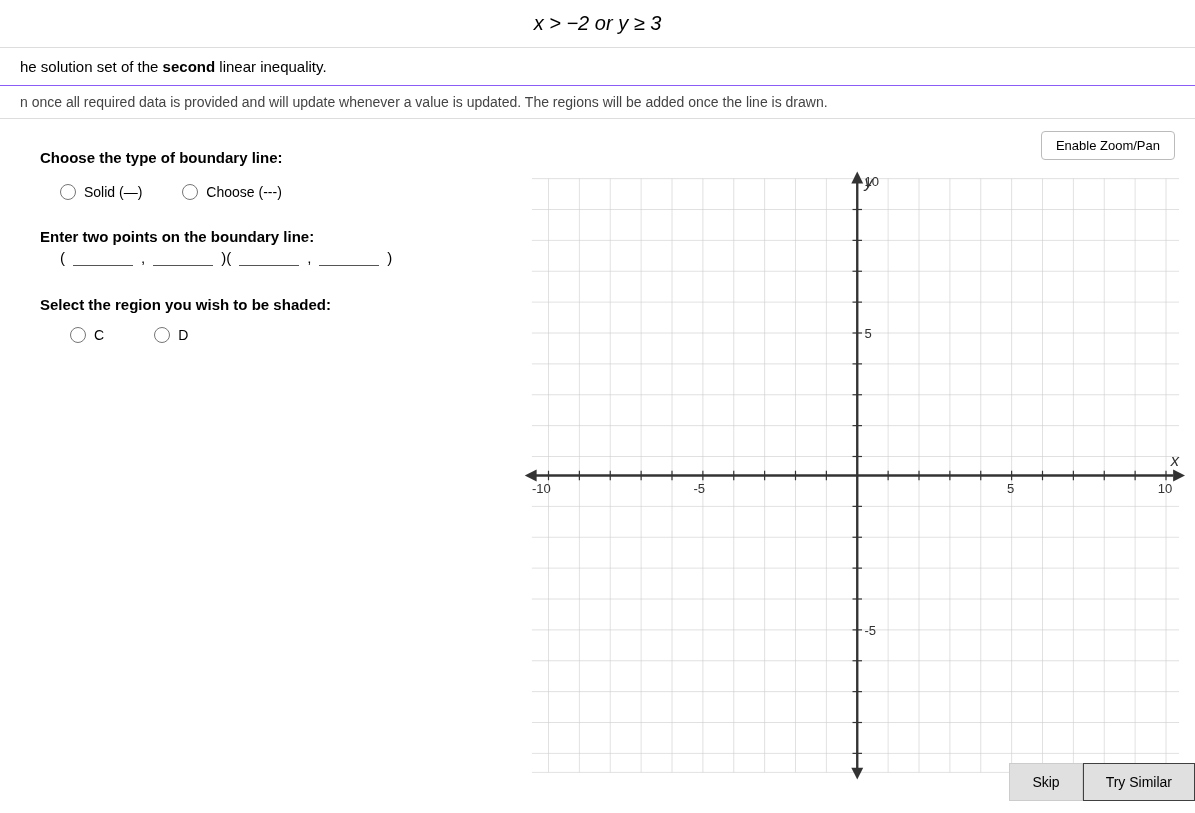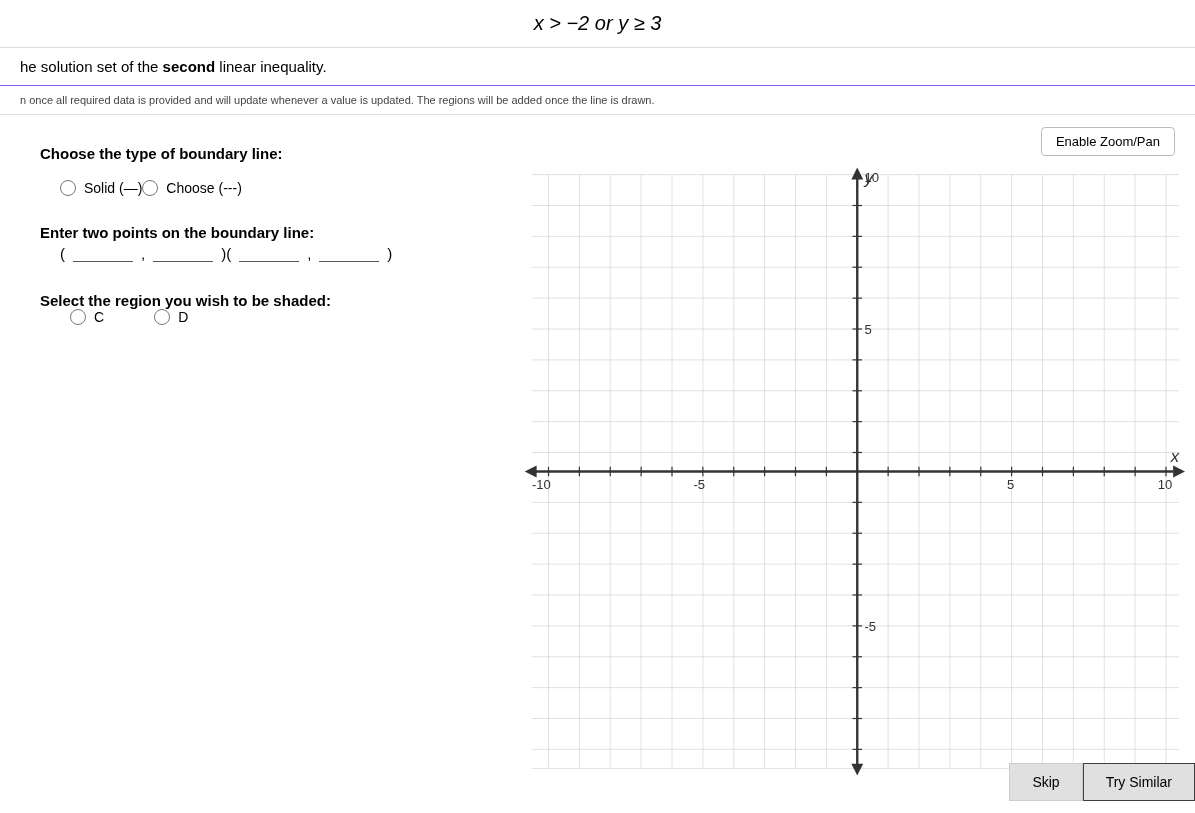--- a/index.html
+++ b/index.html
@@ -25,21 +25,21 @@
       background: #fff;
       padding: 10px 20px;
       font-size: 15px;
       border-bottom: 1px solid #8b5cf6;
     }
     .subtitle-bar strong { font-weight: bold; }
 
     .graph-update-notice {
       background: #fff;
       padding: 8px 20px;
-      font-size: 11px;
+      font-size: 14px;
       color: #444;
       border-bottom: 1px solid #ddd;
     }
 
     .main-content {
       display: flex;
       background: #fff;
       height: calc(813px - 100px);
     }
 
@@ -50,20 +50,21 @@
     }
 
     .section-label {
       font-weight: bold;
       font-size: 15px;
       margin-bottom: 18px;
     }
 
     .radio-group {
       display: flex;
+      gap: 40px;
       margin-bottom: 28px;
       align-items: center;
       padding-left: 20px;
     }
 
     .radio-item {
       display: flex;
       align-items: center;
       gap: 8px;
       font-size: 14px;
@@ -97,20 +98,21 @@
       border-bottom: 1px solid #555;
       outline: none;
       font-size: 14px;
       text-align: center;
       background: transparent;
     }
 
     .region-section-label {
       font-weight: bold;
       font-size: 15px;
+      margin-bottom: 14px;
     }
 
     .region-radio-group {
       display: flex;
       gap: 50px;
       padding-left: 30px;
       align-items: center;
     }
 
     .region-radio-item {

